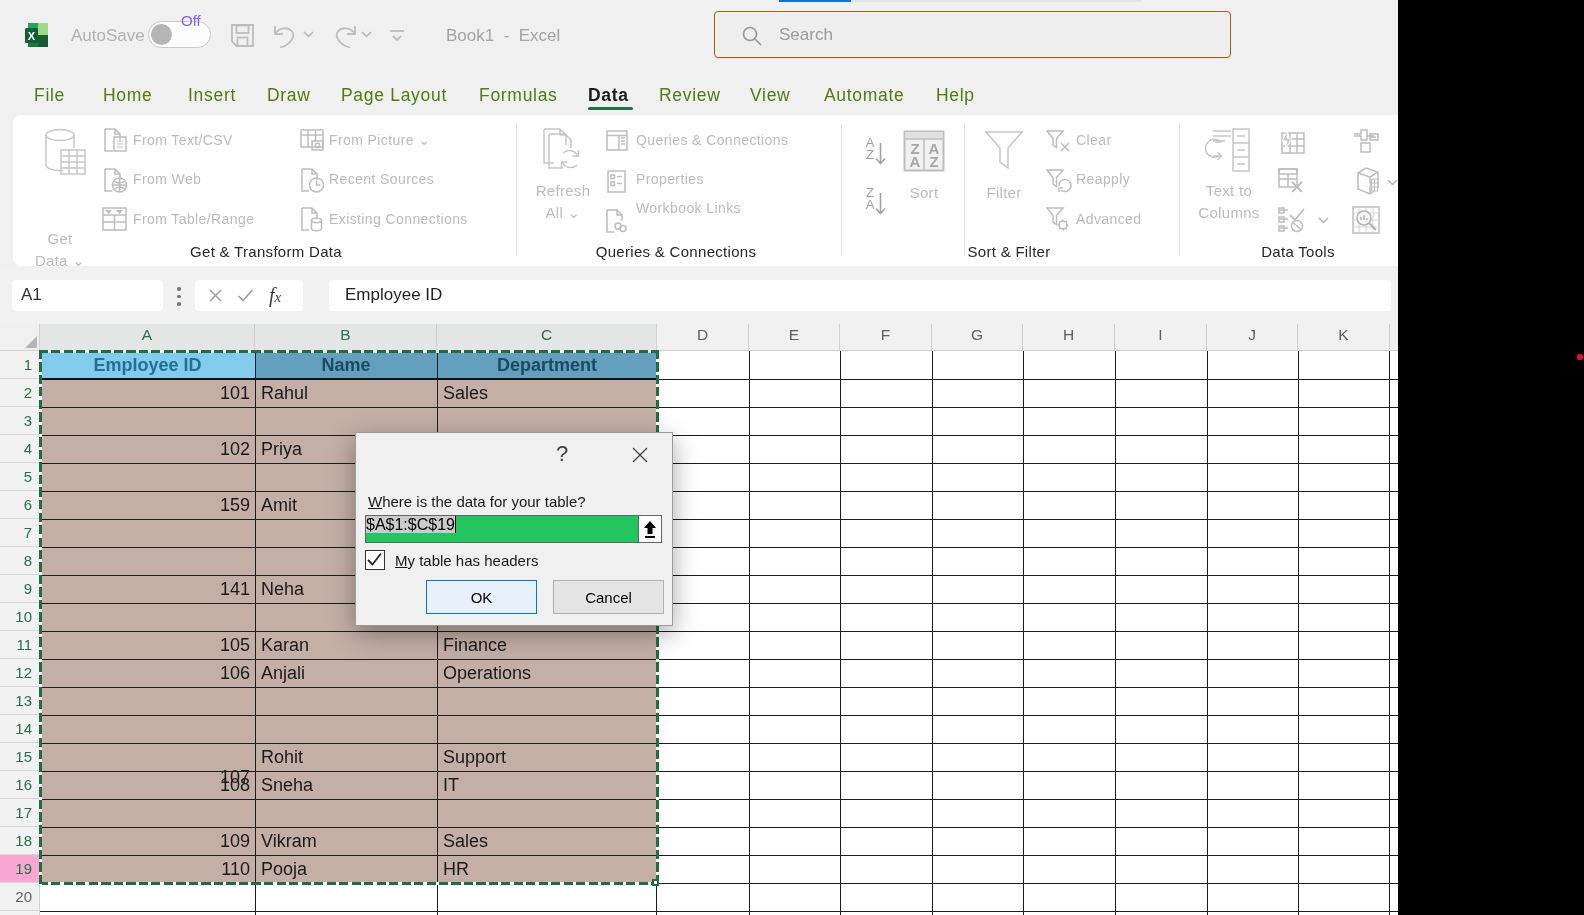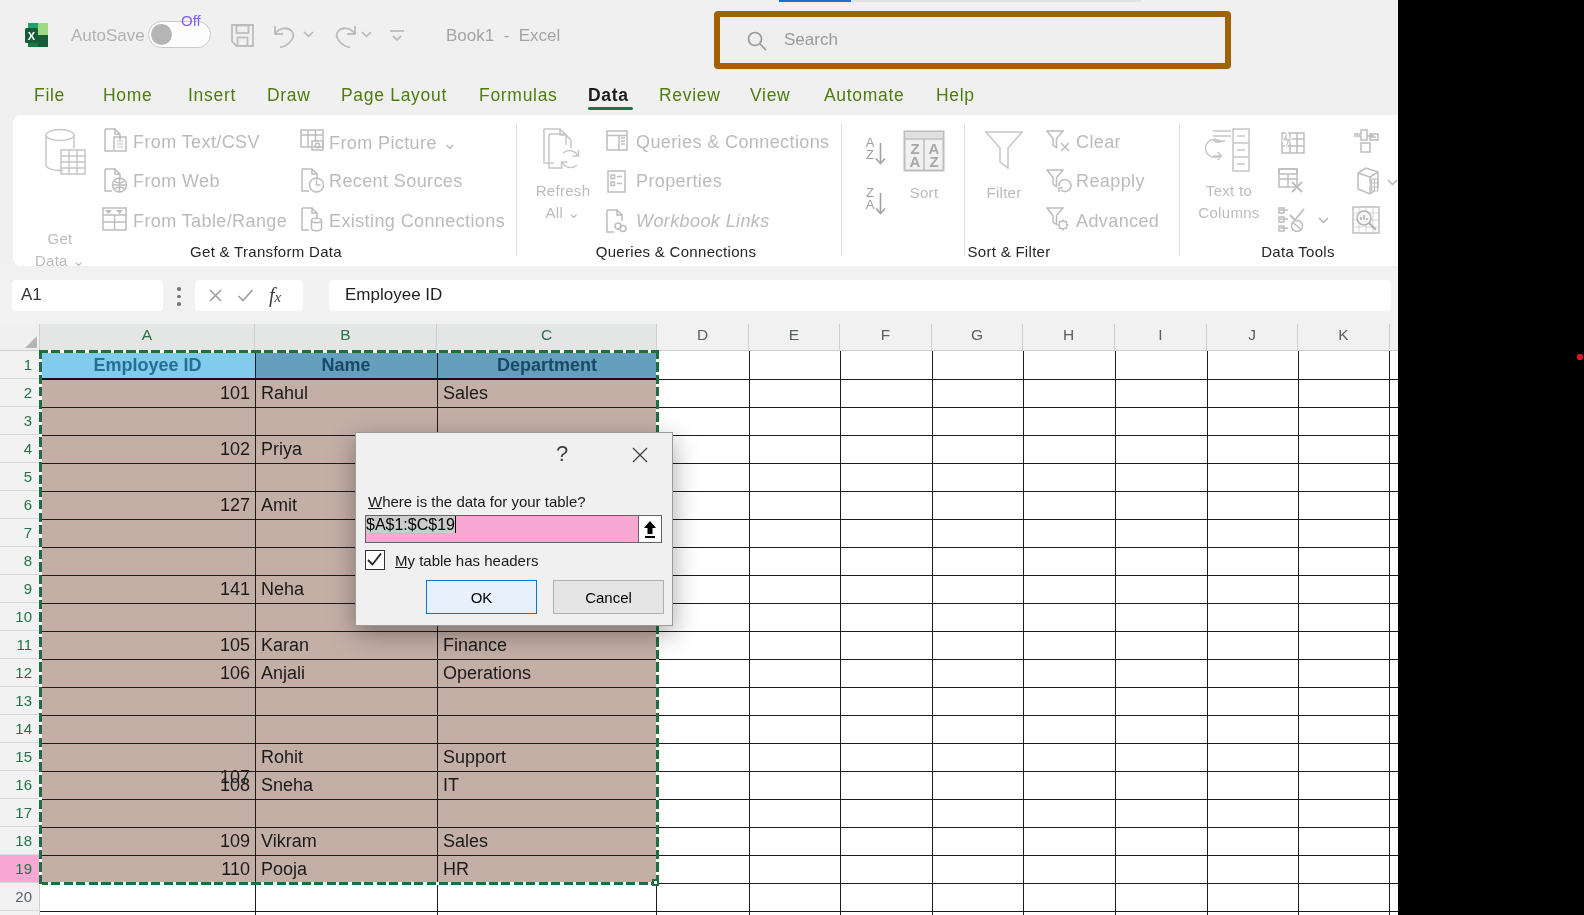--- a/index.html
+++ b/index.html
@@ -12,35 +12,35 @@
 #topblue { position:absolute; left:779px; top:0; width:72px; height:2px; background:#1272d8; }
 #topgray { position:absolute; left:851px; top:0; width:290px; height:2px; background:#e2e2e2; }
 #xlicon { position:absolute; left:24px; top:23px; width:24px; height:25px; }
 .tb-txt { position:absolute; color:#b1b1b1; font-size:17px; }
 #autosave-pill { position:absolute; left:148px; top:21px; width:63px; height:27px;
   border:1.5px solid #c9c9c9; border-radius:14px; background:#fdfdfd; }
 #autosave-knob { position:absolute; left:151px; top:24px; width:21px; height:21px;
   border-radius:50%; background:#b5b5b5; }
 #off-txt { position:absolute; left:181px; top:12px; color:#8b5cf6; font-size:15px; }
 #title-txt { position:absolute; left:446px; top:26px; width:120px; color:#a3a3a3; font-size:17px; }
-#searchbox { position:absolute; left:714px; top:11px; width:517px; height:58px;
-  background:#eeeeee; border:6px solid #a16207; border-radius:4px;
+#searchbox { position:absolute; left:714px; top:11px; width:517px; height:47px;
+  background:#eeeeee; border:1px solid #a16207; border-radius:4px;
   box-shadow:0 1px 2px rgba(0,0,0,0.06); }
 #search-txt { position:absolute; left:64px; top:13px; color:#9a9a9a; font-size:17px; }
 
 .tab { position:absolute; top:85px; color:#4d7c0f; font-size:17.5px; letter-spacing:0.7px; white-space:nowrap; }
 #tab-data { font-weight:bold; color:#1b1b1b; }
 #data-underline { position:absolute; left:588px; top:107px; width:45px; height:3px;
   background:#217346; border-radius:2px; }
 
 #ribbon { position:absolute; left:13px; top:115px; width:1385px; height:151px;
   background:#ffffff; border-radius:8px 0 0 8px; }
 .rsep { position:absolute; top:124px; width:1px; height:132px; background:#e1e1e1; }
 .rlabel { position:absolute; top:243px; color:#262626; font-size:15px; letter-spacing:0.3px; text-align:center; white-space:nowrap; }
-.ritem { position:absolute; color:#bbbbbb; font-size:18px; letter-spacing:0.4px; white-space:nowrap; }
+.ritem { position:absolute; color:#bbbbbb; font-size:14px; letter-spacing:0.4px; white-space:nowrap; }
 .rbig { position:absolute; color:#bbbbbb; font-size:15px; letter-spacing:0.3px; text-align:center; line-height:22px; }
 .gico { stroke:#c6c6c6; fill:none; stroke-width:1.5; }
 .gico2 { stroke:#bdbdbd; fill:none; stroke-width:1.5; }
 
 #fbar { position:absolute; left:0; top:266px; width:1398px; height:58px; background:#f1f1f1; }
 #namebox { position:absolute; left:12px; top:14px; width:151px; height:31px;
   background:#fff; border-radius:4px; font-size:17px; color:#333; padding:5px 0 0 9px; }
 #fdots { position:absolute; left:177px; top:21px; width:4px; }
 #fdots i { display:block; width:3.5px; height:3.5px; border-radius:50%; background:#757575; margin-bottom:4px; }
 #fxbox { position:absolute; left:195px; top:14px; width:108px; height:31px;
@@ -72,21 +72,21 @@
   background:repeating-linear-gradient(180deg, #1e6e42 0 9px, #fdfdfd 9px 12.5px); }
 
 #dlg { position:absolute; left:355px; top:432px; width:318px; height:194px;
   background:#f0f0f0; border:1px solid #9b9b9b;
   box-shadow:0 8px 24px rgba(0,0,0,0.35); }
 #dlg-title { position:absolute; left:0; top:0; width:100%; height:44px; background:#fff; }
 #dlg-title span { position:absolute; left:13px; top:11px; font-size:19px; color:#1a1a1a; }
 #dlg-help { position:absolute; left:200px; top:8px; font-size:22px; color:#404040; }
 #dlg-q { position:absolute; left:12px; top:60px; font-size:15px; color:#1a1a1a; }
 #dlg-input { position:absolute; left:9px; top:82px; width:274px; height:28px;
-  background:#f9a8d4; border:1px solid #646464; font-size:16px; color:#000; }
+  background:#22c55e; border:1px solid #646464; font-size:16px; color:#000; }
 #dlg-input .selhl { background:#cccccc; }
 #dlg-btn-range { position:absolute; left:283px; top:82px; width:23px; height:28px;
   background:#fff; border:1px solid #646464; border-left:none; }
 #dlg-check { position:absolute; left:9px; top:117px; width:20px; height:20px;
   background:#fff; border:1.5px solid #333; }
 #dlg-chklbl { position:absolute; left:39px; top:119px; font-size:15px; color:#1a1a1a; }
 .dlg-btn { position:absolute; top:147px; width:111px; height:34px; font-size:15px;
   color:#000; text-align:center; padding-top:8px; }
 #btn-ok { left:70px; background:#e8f1fb; border:1px solid #0078d7; }
 #btn-cancel { left:197px; background:#e4e4e4; border:1px solid #b0b0b0; }
@@ -227,21 +227,21 @@
       <path d="M10 6.5 h5" stroke="#bdbdbd" stroke-width="1.4"></path>
       <rect x="4" y="12" width="3.5" height="3.5" class="gico2" stroke-width="1.2"></rect>
       <path d="M10 13.5 h5" stroke="#bdbdbd" stroke-width="1.4"></path>
     </svg>
     <div class="ritem" style="left:636px;top:171px;">Properties</div>
     <svg class="abs" style="left:606px;top:209px" width="23" height="24" viewBox="0 0 23 24">
       <path d="M1 1 h10 l5 5 v6 M11 1 v5 h5 M1 1 v22 h7" class="gico2"></path>
       <circle cx="12" cy="17" r="3" class="gico2" stroke-width="1.3"></circle>
       <circle cx="17" cy="19.5" r="3" class="gico2" stroke-width="1.3"></circle>
     </svg>
-    <div class="ritem" style="left:636px;top:211px;font-style:italic;">Workbook Links</div>
+    <div class="ritem" style="left:636px;top:200px;">Workbook Links</div>
     <div class="rlabel" style="left:570px;width:212px;">Queries &amp; Connections</div>
     <div class="rsep" style="left:841px;"></div>
 
     <div class="rbig" style="left:858px;top:137px;width:24px;font-size:13px;line-height:12px;color:#9e9e9e;letter-spacing:0;">A<br>Z</div>
     <svg class="abs" style="left:874px;top:142px" width="13" height="23" viewBox="0 0 13 23">
         <path d="M6.5 1 v20 M2 16.5 L6.5 21.5 L11 16.5" fill="none" stroke="#a2a2a2" stroke-width="1.6"></path>
       </svg>
     <div class="rbig" style="left:858px;top:187px;width:24px;font-size:13px;line-height:12px;color:#9e9e9e;letter-spacing:0;">Z<br>A</div>
     <svg class="abs" style="left:874px;top:192px" width="13" height="23" viewBox="0 0 13 23">
         <path d="M6.5 1 v20 M2 16.5 L6.5 21.5 L11 16.5" fill="none" stroke="#a2a2a2" stroke-width="1.6"></path>
@@ -415,21 +415,21 @@
     <div class="vline" style="left:1298px;"></div>
     <div class="vline" style="left:1389px;"></div>
     <div id="hlines"></div>
     <div class="abs" style="left:40px;top:54px;width:617px;height:2px;background:#111;"></div>
     <div id="celltexts">
       <div class="ctext" style="left:40px;top:59px;width:210px;text-align:right;">101</div>
       <div class="ctext" style="left:261px;top:59px;">Rahul</div>
       <div class="ctext" style="left:443px;top:59px;">Sales</div>
       <div class="ctext" style="left:40px;top:115px;width:210px;text-align:right;">102</div>
       <div class="ctext" style="left:261px;top:115px;">Priya</div>
-      <div class="ctext" style="left:40px;top:171px;width:210px;text-align:right;">127</div>
+      <div class="ctext" style="left:40px;top:171px;width:210px;text-align:right;">159</div>
       <div class="ctext" style="left:261px;top:171px;">Amit</div>
       <div class="ctext" style="left:40px;top:255px;width:210px;text-align:right;">141</div>
       <div class="ctext" style="left:261px;top:255px;">Neha</div>
       <div class="ctext" style="left:40px;top:311px;width:210px;text-align:right;">105</div>
       <div class="ctext" style="left:261px;top:311px;">Karan</div>
       <div class="ctext" style="left:443px;top:311px;">Finance</div>
       <div class="ctext" style="left:40px;top:339px;width:210px;text-align:right;">106</div>
       <div class="ctext" style="left:261px;top:339px;">Anjali</div>
       <div class="ctext" style="left:443px;top:339px;">Operations</div>
       <div class="ctext" style="left:40px;top:423px;width:210px;text-align:right;margin-top:20px;">107</div>

